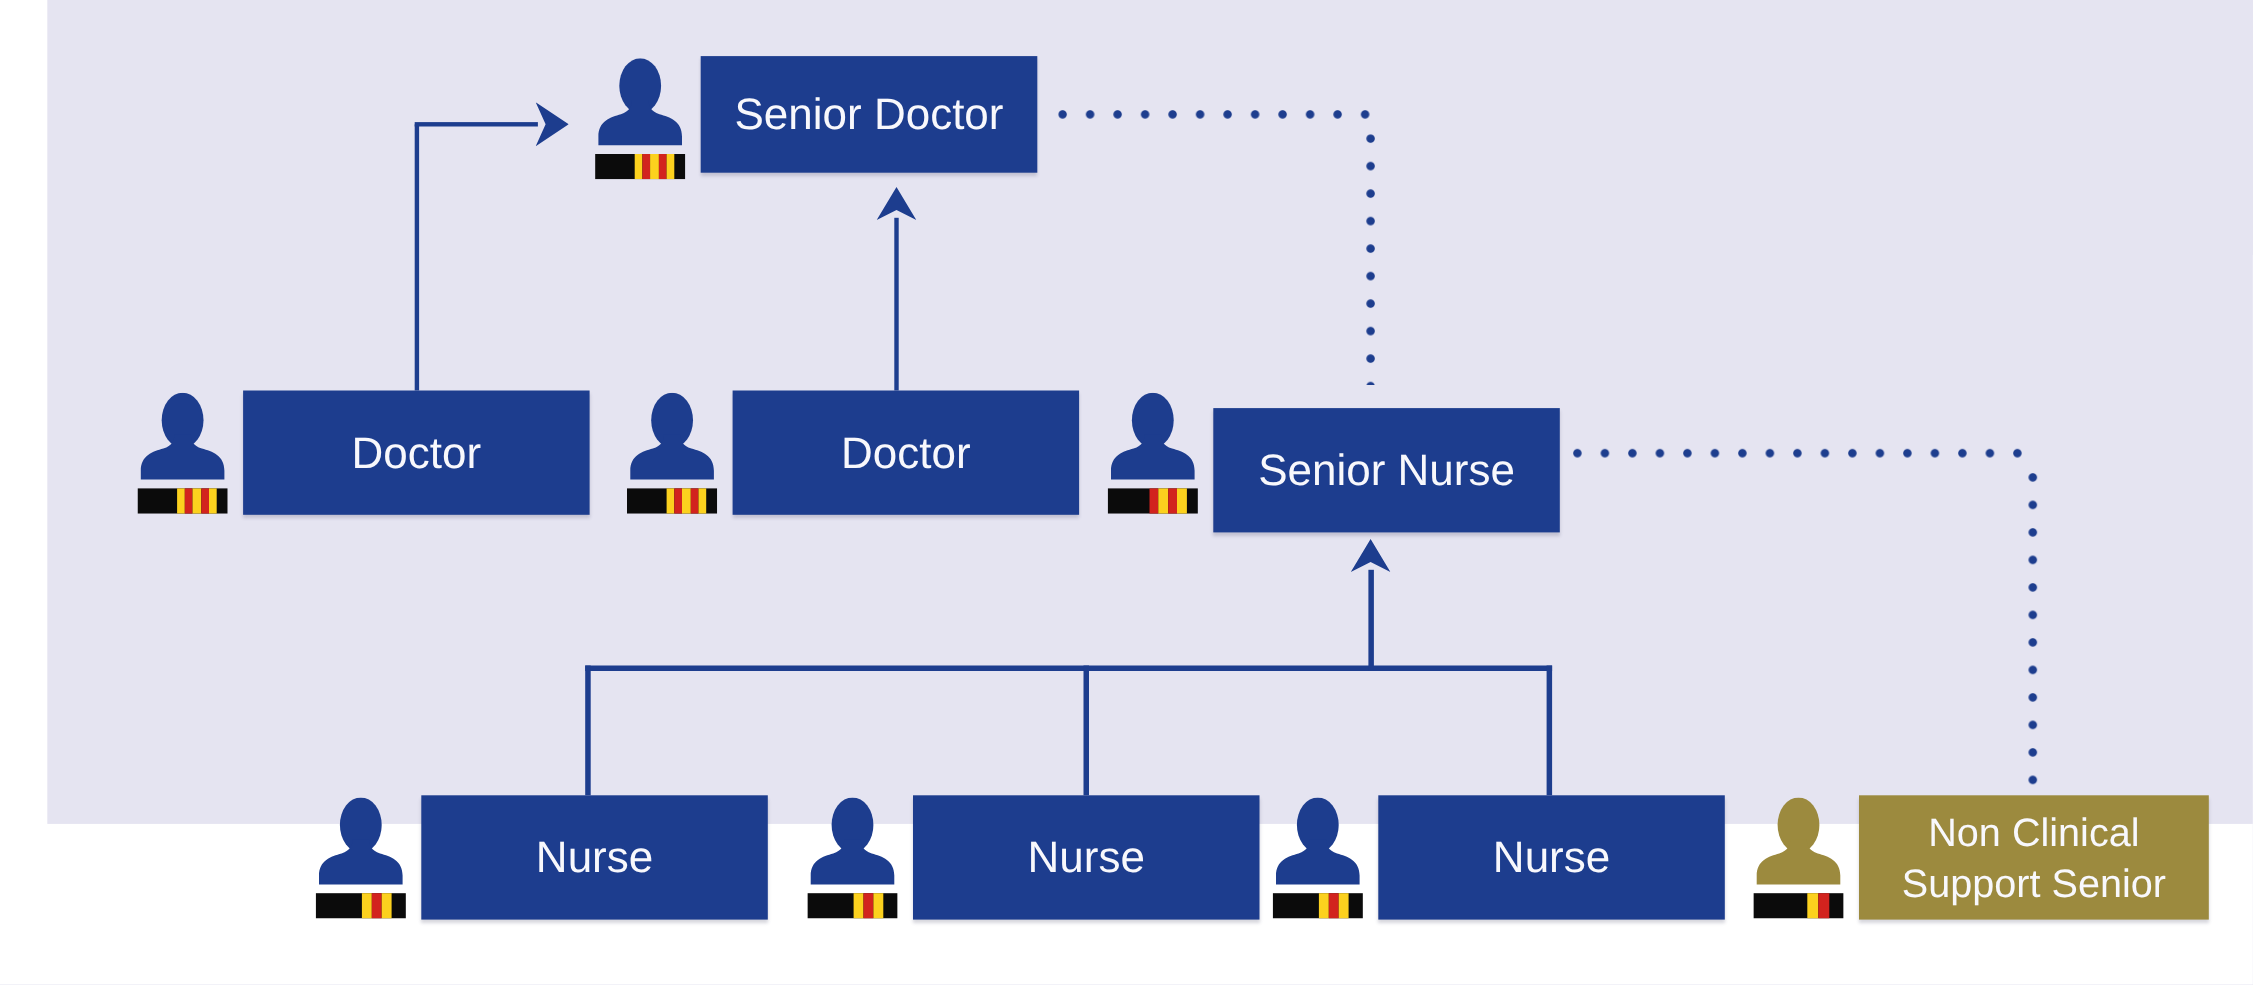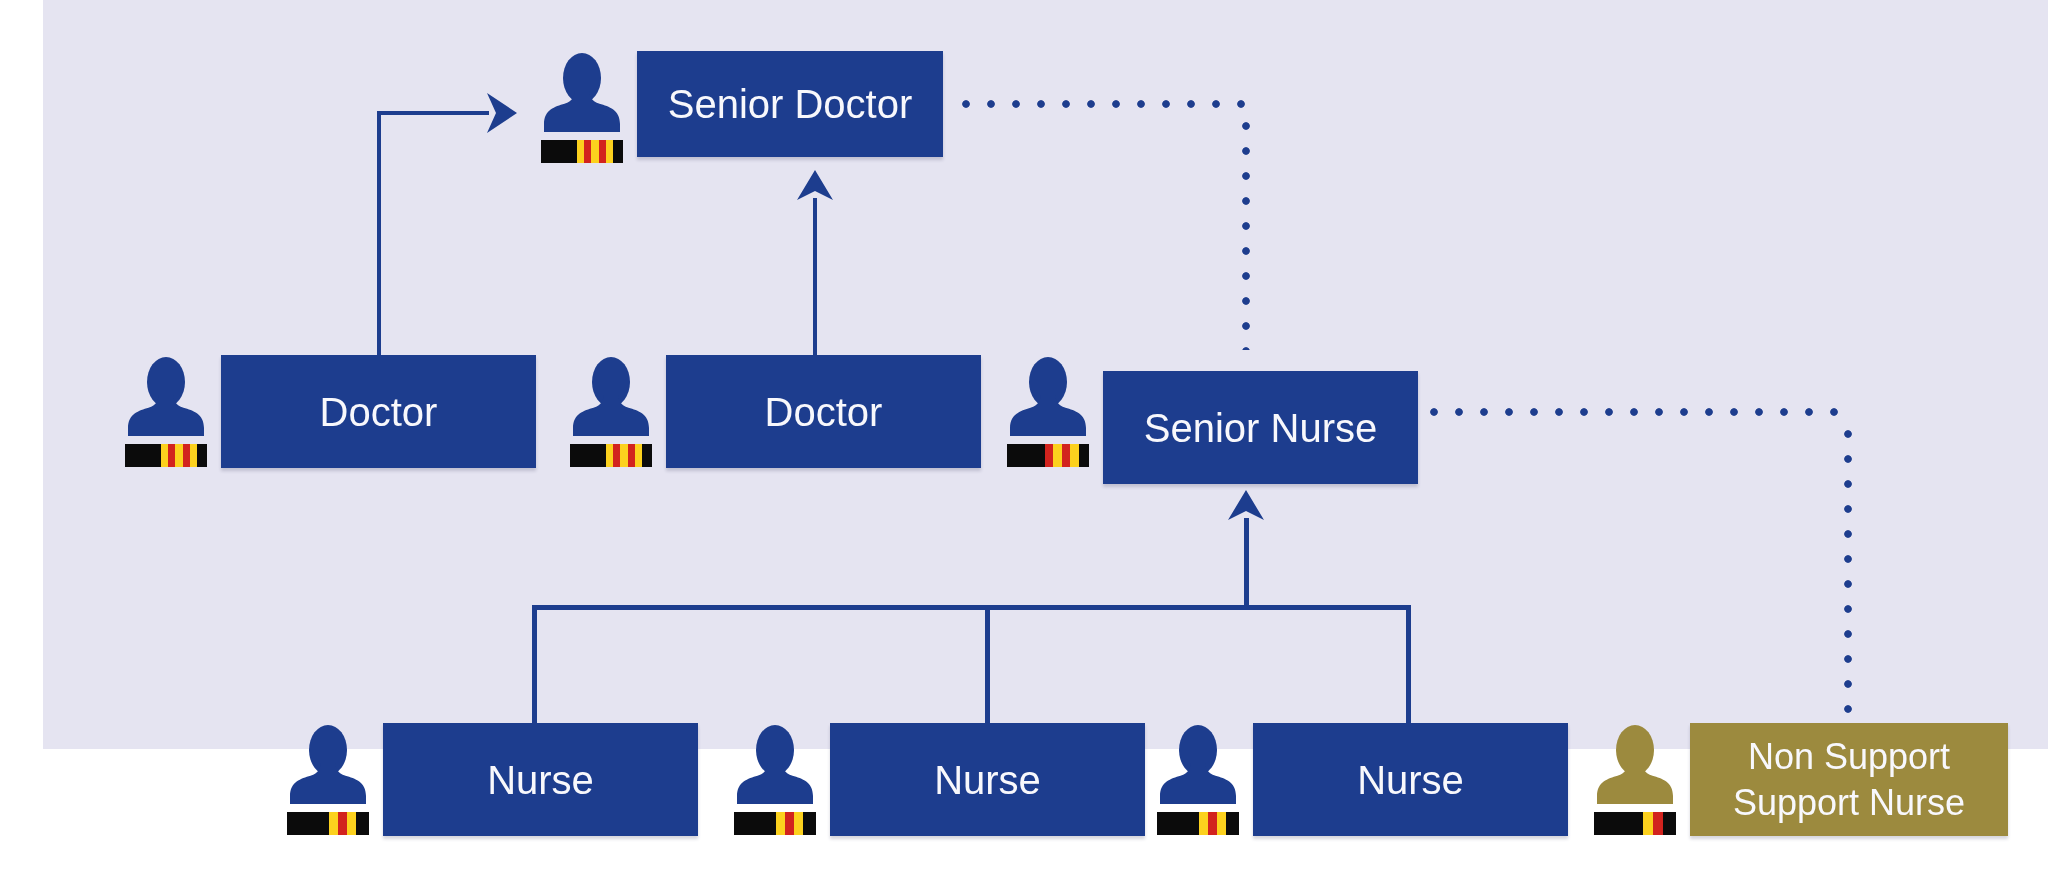--- a/index.html
+++ b/index.html
@@ -184,18 +184,18 @@
   <div class="box blue" style="left:787px; top:723px; width:315px; height:113px;">
     <span>Nurse</span>
   </div>
 
   <div class="box blue" style="left:1210px; top:723px; width:315px; height:113px;">
     <span>Nurse</span>
   </div>
 
   <div class="box olive" style="left:1647px; top:723px; width:318px; height:113px;">
     <div class="two-line">
-      <span>Non Support</span>
-      <span>Support Nurse</span>
+      <span>Non Clinical</span>
+      <span>Support Senior</span>
     </div>
   </div>
 
 </div>
 
 </body></html>

